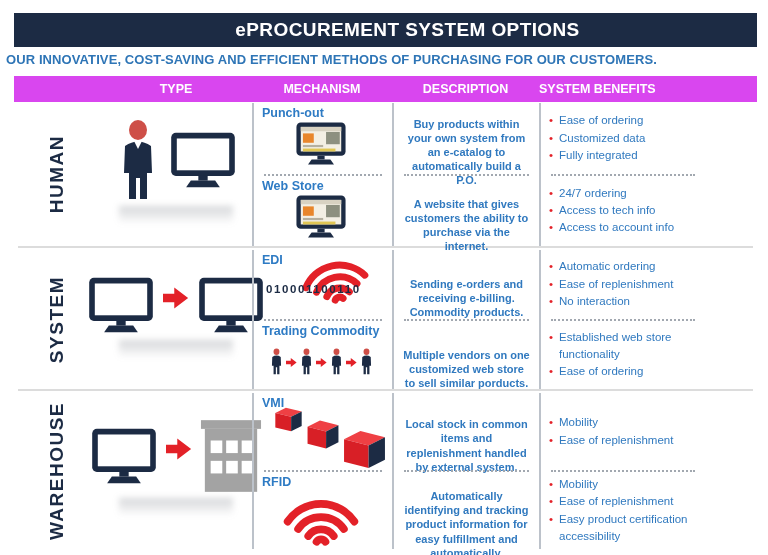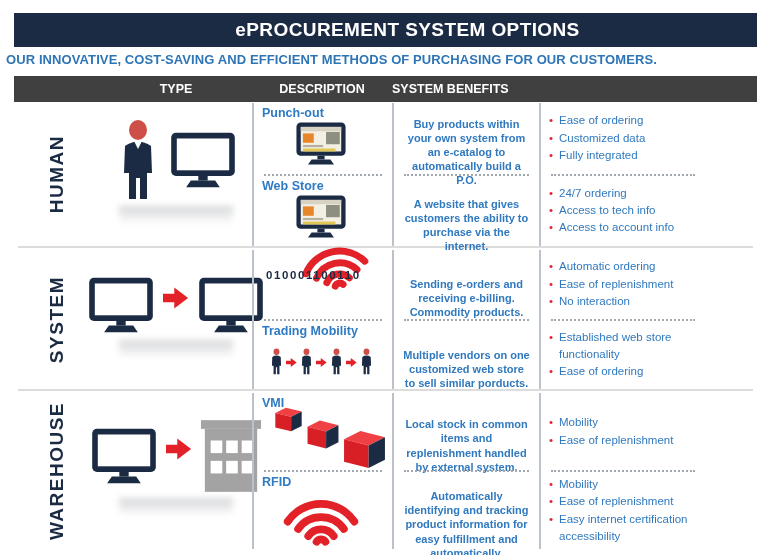--- a/index.html
+++ b/index.html
@@ -7,21 +7,21 @@
     font-family:"Liberation Sans", sans-serif; }
   .stage { position:relative; width:768px; height:555px; }
 
   
   .title-bar { position:absolute; left:14px; top:13px; width:743px; height:34px;
     background:#1c2b44; color:#fff; display:flex; align-items:center; justify-content:center;
     font-size:19px; font-weight:bold; letter-spacing:.4px;padding-left:44px; }
   .subtitle { position:absolute; left:0; top:52px; width:663px; text-align:center;
     color:#2e75b6; font-weight:bold; font-size:13px; letter-spacing:.1px; }
   .red-bar { position:absolute; left:14px; top:76px; width:743px; height:26px;
-    background:#404040; display:grid; grid-template-columns:86px 152px 140px 147px 218px;
+    background:#d946ef; display:grid; grid-template-columns:86px 152px 140px 147px 218px;
     align-items:center; color:#fff; font-weight:bold; font-size:12.5px; }
   .red-bar .cell { text-align:center; }
   .red-bar .cell.left { text-align:left; }
 
   
   .content { position:absolute; left:14px; top:103px; width:743px; }
   .section { display:grid; grid-template-columns:86px 152px 140px 147px 218px; }
   .sec-human { height:143px; }
   .sec-system { height:139px; }
   .sec-warehouse { height:156px; }
@@ -74,20 +74,21 @@
 <body>
 
 <div class="stage">
 
   <div class="title-bar">ePROCUREMENT SYSTEM OPTIONS</div>
   <div class="subtitle">OUR INNOVATIVE, COST-SAVING AND EFFICIENT METHODS OF PURCHASING FOR OUR CUSTOMERS.</div>
 
   <div class="red-bar">
     <div class="cell"></div>
     <div class="cell">TYPE</div>
+    <div class="cell">MECHANISM</div>
     <div class="cell">DESCRIPTION</div>
     <div class="cell left">SYSTEM BENEFITS</div>
   </div>
 
   <div class="content">
 
     <div class="section sec-human">
       <div class="col col-label">
         <span class="rot">HUMAN</span>
       </div>
@@ -205,39 +206,40 @@
     <rect x="8" y="8" width="56" height="34" fill="#fff"></rect>
     <rect x="31" y="48" width="10" height="5" fill="#1c2b44"></rect>
     <path d="M23 53 h26 l5 7 h-36 z" fill="#1c2b44"></path>
   </svg>
 </span>
         </div>
         <div class="reflect"></div>
       </div>
       <div class="col ruled col-mech two-rows">
         <div class="row">
+          <span class="mech-label">EDI</span>
           <div class="mech-art">
             <div class="edi-wrap">
               <span class="edi-wifi">
   <svg width="85" height="56" viewBox="0 0 96 80">
     <g fill="none" stroke="#e32128" stroke-width="10" stroke-linecap="round">
       <path d="M5 42 A 52 52 0 0 1 91 42"></path>
       <path d="M18.5 51.5 A 36 36 0 0 1 77.5 51.5"></path>
       <path d="M31.6 60.6 A 20 20 0 0 1 64.4 60.6"></path>
       <path d="M42.3 68 A 7 7 0 0 1 53.7 68"></path>
     </g>
   </svg>
 </span>
               <span class="edi-binary">010001100110</span>
             </div>
           </div>
         </div>
         <div class="dotted"></div>
         <div class="row">
-          <span class="mech-label">Trading Mobility</span>
+          <span class="mech-label">Trading Commodity</span>
           <div class="mech-art">
             <div class="people-row">
               <span>
   <svg width="15" height="27" viewBox="0 0 46 80">
     <ellipse cx="23" cy="10" rx="9" ry="10" fill="#ce4f48"></ellipse>
     <path d="M10 26 Q23 17 36 26 L37 53 L32 53 L32 79 L25 79 L25 58 L21 58 L21 79 L14 79 L14 53 L9 53 Z" fill="#1c2b44"></path>
   </svg>
 </span>
               <span>
   <svg width="11" height="11" viewBox="0 0 30 26">
@@ -401,20 +403,20 @@
           <ul>
             <li>Mobility</li>
             <li>Ease of replenishment</li>
           </ul>
         </div>
         <div class="dotted short"></div>
         <div class="row">
           <ul>
             <li>Mobility</li>
             <li>Ease of replenishment</li>
-            <li>Easy internet certification accessibility</li>
+            <li>Easy product certification accessibility</li>
           </ul>
         </div>
       </div>
     </div>
 
   </div>
 </div>
 
 </body></html>

